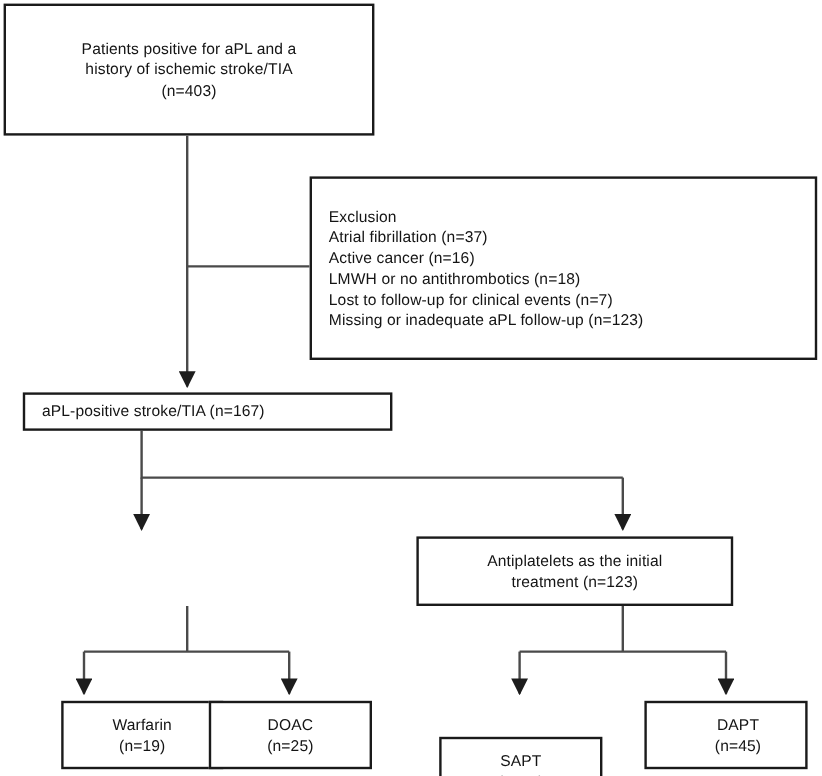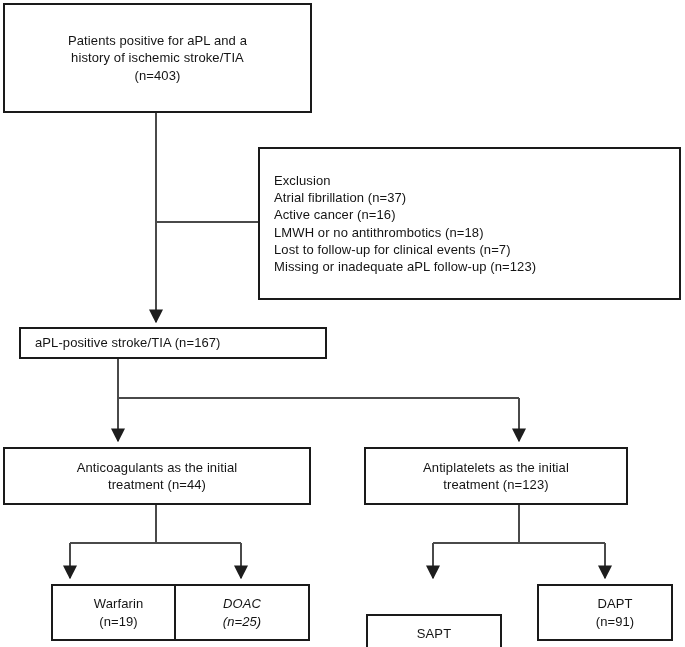--- a/index.html
+++ b/index.html
@@ -46,23 +46,23 @@
   .node .ln {
     display: block;
     white-space: nowrap;
   }
 
   
   #node-cohort      { left: 3px;   top: 3px;   width: 309px; height: 110px; }
   #node-exclusion   { left: 258px; top: 147px; width: 423px; height: 153px; }
   #node-eligible    { left: 3px;   top: 327px; width: 308px; height: 32px; margin-left: 16px;  }
   #node-anticoag    { left: 3px;   top: 447px; width: 308px; height: 58px;  }
-  #node-antiplat    { left: 364px; top: 447px; width: 264px; height: 58px;  }
+  #node-antiplat    { left: 347px; top: 447px; width: 264px; height: 58px;  }
   #node-warfarin    { left: 3px;   top: 584px; width: 135px; height: 57px; margin-left: 48px;  }
-  #node-doac        { left: 174px; top: 584px; width: 136px; height: 57px; font-style: italic;  }
+  #node-doac        { left: 174px; top: 584px; width: 136px; height: 57px;  }
   #node-sapt        { left: 366px; top: 614px; width: 136px; height: 57px;  }
   #node-dapt        { left: 537px; top: 584px; width: 136px; height: 57px; padding-left: 20px;  }
 
   #edges {
     position: absolute;
     left: 0; top: 0;
     width: 685px;
     height: 647px;
     z-index: 1;
   }
@@ -110,24 +110,20 @@
     <span class="ln">Active cancer (n=16)</span>
     <span class="ln">LMWH or no antithrombotics (n=18)</span>
     <span class="ln">Lost to follow-up for clinical events (n=7)</span>
     <span class="ln">Missing or inadequate aPL follow-up (n=123)</span>
   </div>
 
   <div class="node left-align" id="node-eligible">
     <span class="ln">aPL-positive stroke/TIA (n=167)</span>
   </div>
 
-  <div class="node" id="node-anticoag">
-    <span class="ln">Anticoagulants as the initial</span>
-    <span class="ln">treatment (n=44)</span>
-  </div>
 
   <div class="node" id="node-antiplat">
     <span class="ln">Antiplatelets as the initial</span>
     <span class="ln">treatment (n=123)</span>
   </div>
 
   <div class="node" id="node-warfarin">
     <span class="ln">Warfarin</span>
     <span class="ln">(n=19)</span>
   </div>
@@ -137,16 +133,16 @@
     <span class="ln">(n=25)</span>
   </div>
 
   <div class="node" id="node-sapt">
     <span class="ln">SAPT</span>
     <span class="ln">(n=32)</span>
   </div>
 
   <div class="node" id="node-dapt">
     <span class="ln">DAPT</span>
-    <span class="ln">(n=91)</span>
+    <span class="ln">(n=45)</span>
   </div>
 
 </div>
 
 </body></html>

